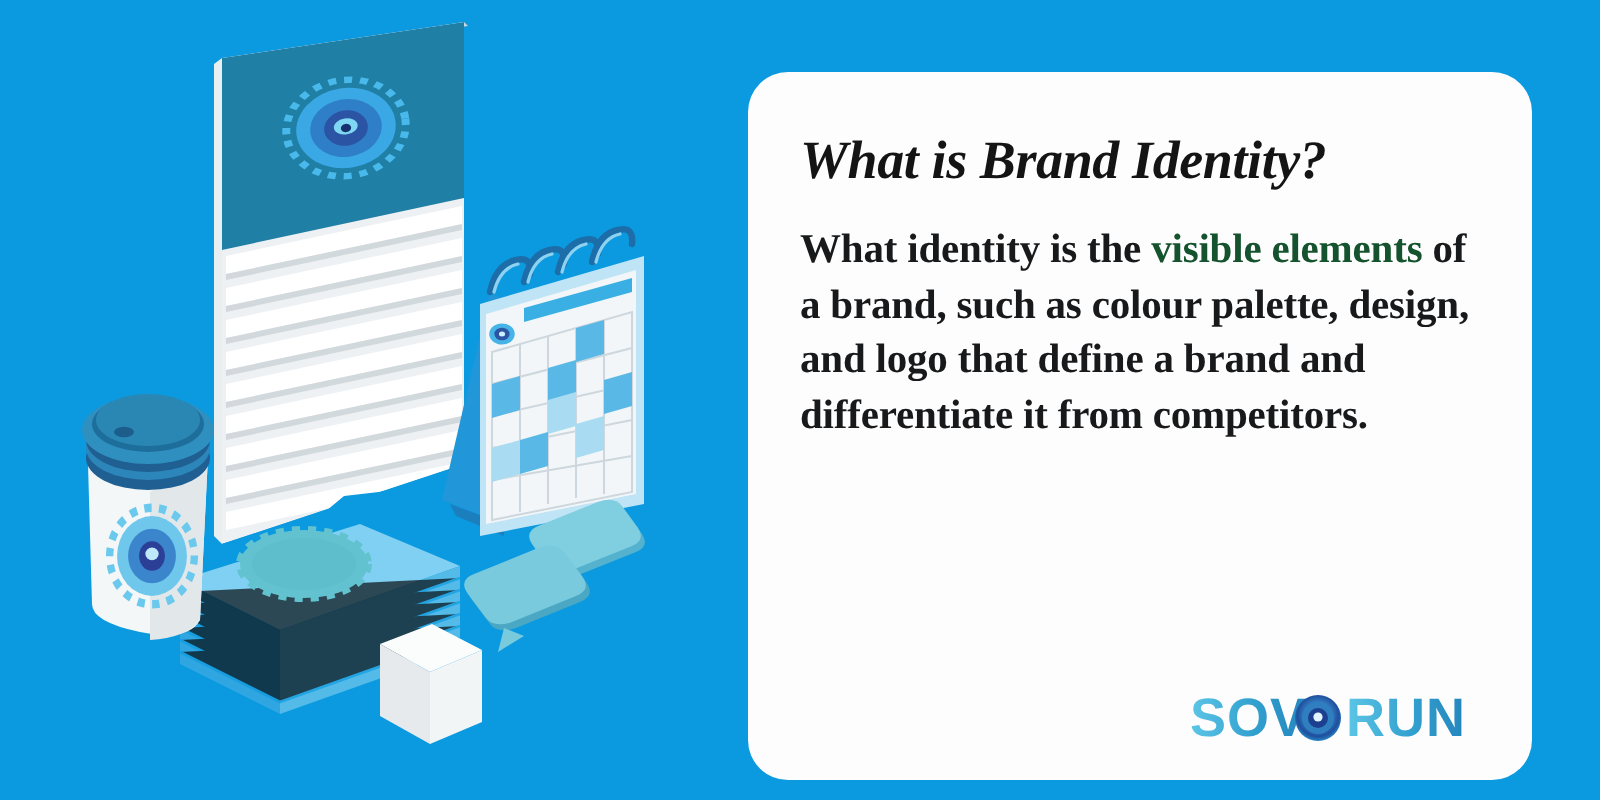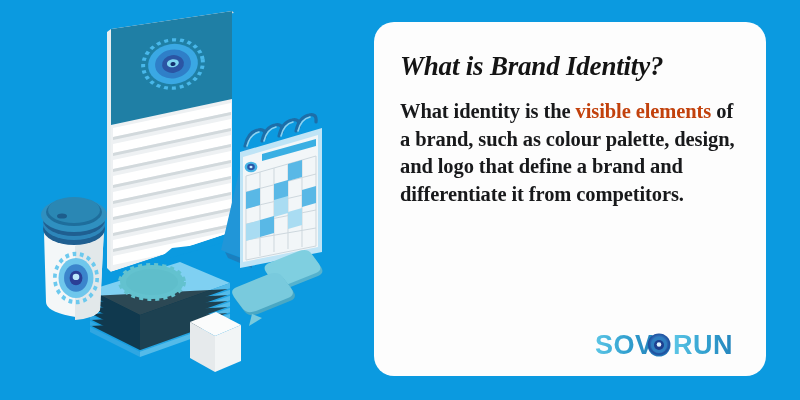--- a/index.html
+++ b/index.html
@@ -21,21 +21,21 @@
     position: absolute;
     left: 0; top: 0;
     width: 370px; height: 400px;
   }
   #illustration svg { display: block; width: 370px; height: 400px; }
 
   
   #card {
     position: absolute;
     left: 374px;
-    top: 22px;
+    top: 36px;
     width: 392px;
     height: 354px;
     background: #fdfdfd;
     border-radius: 20px;
     box-sizing: border-box;
     padding: 26px 26px 14px 26px;
   }
   #card-title {
     font-family: "Liberation Serif", "DejaVu Serif", serif;
     font-weight: bold;
@@ -48,21 +48,21 @@
   }
   #card-body {
     font-family: "Liberation Serif", "DejaVu Serif", serif;
     font-weight: bold;
     font-size: 20.5px;
     line-height: 1.36;
     color: #18191b;
     margin: 0;
     letter-spacing: -0.1px;
   }
-  .accent { color: #c2410c; }
+  .accent { color: #14532d; }
 
   
   #logo-wrap {
     position: absolute;
     right: 26px;
     bottom: 16px;
     display: flex;
     align-items: flex-end;
     height: 30px;
   }

